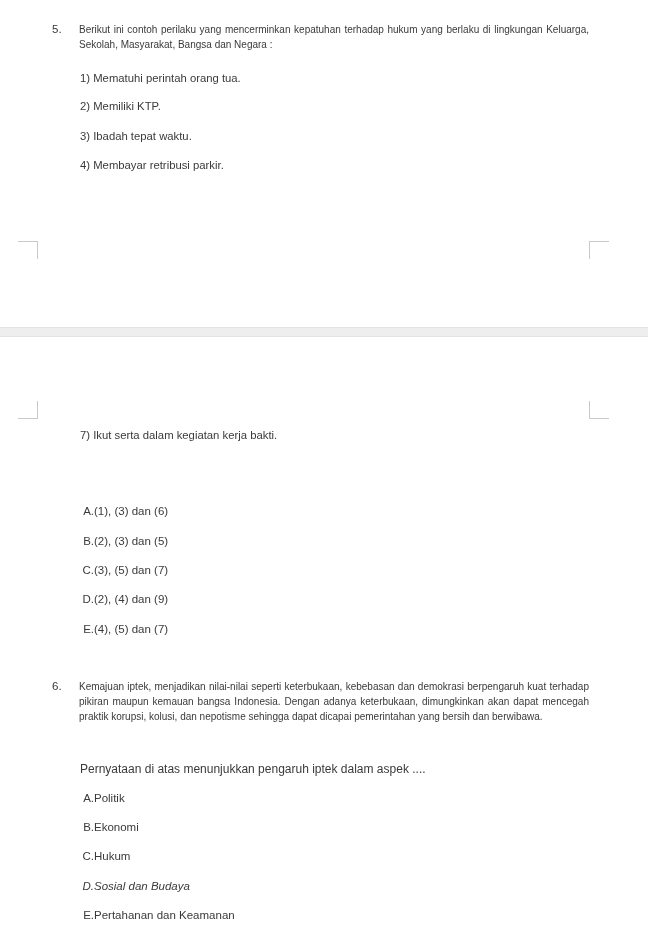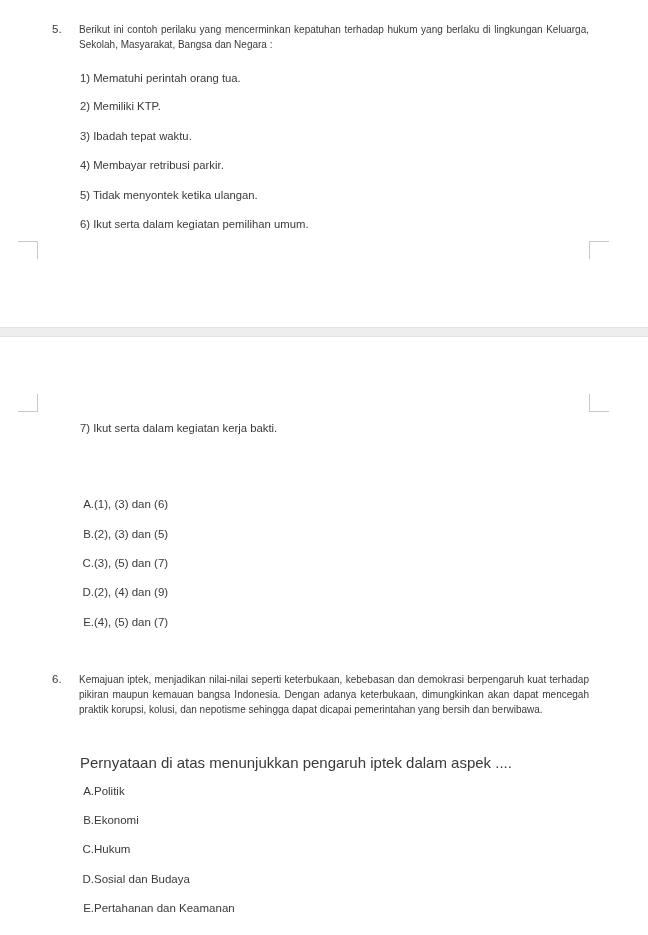--- a/index.html
+++ b/index.html
@@ -35,21 +35,21 @@
     position: absolute;
     left: 0;
     top: 327px;
     width: 648px;
     height: 10px;
     background: #eeeeee;
     border-top: 1px solid #e3e3e3;
     border-bottom: 1px solid #e3e3e3;
     box-sizing: border-box;
   }
-  .page-two { top: 339px; height: 548px; }
+  .page-two { top: 346px; height: 548px; }
 
   
   .corner {
     position: absolute;
     width: 20px;
     height: 18px;
     pointer-events: none;
   }
   .corner::before, .corner::after {
     content: "";
@@ -105,21 +105,21 @@
     font-size: 11.5px;
     line-height: 15px;
     color: #3a3a3a;
     white-space: nowrap;
     text-align: right;
   }
   .opt .opt-letter { display: inline-block; min-width: 14px; }
 
   .plain-line {
     position: absolute;
-    font-size: 15px;
+    font-size: 12px;
     line-height: 15px;
     color: #3a3a3a;
     white-space: nowrap;
     text-align: right;
   }
 </style>
 </head>
 <body>
 
 <div class="doc-viewport">
@@ -130,22 +130,20 @@
       <div class="q-row">
         <div class="q-num">5.</div>
         <div class="q-body">Berikut ini contoh perilaku yang mencerminkan kepatuhan terhadap hukum yang berlaku di lingkungan Keluarga, Sekolah, Masyarakat, Bangsa dan Negara :</div>
       </div>
     </div>
 
     <div class="sub-item" style="left:80px; top:71px;">1) Mematuhi perintah orang tua.</div>
     <div class="sub-item" style="left:80px; top:99px;">2) Memiliki KTP.</div>
     <div class="sub-item" style="left:80px; top:129px;">3) Ibadah tepat waktu.</div>
     <div class="sub-item" style="left:80px; top:158px;">4) Membayar retribusi parkir.</div>
-    <div class="sub-item" style="left:80px; top:188px;">5) Tidak menyontek ketika ulangan.</div>
-    <div class="sub-item" style="left:80px; top:217px;">6) Ikut serta dalam kegiatan pemilihan umum.</div>
 
     <div class="corner tl-style" style="left:18px; top:241px;"></div>
     <div class="corner tr-style" style="left:589px; top:241px;"></div>
   </div>
 
   <div class="page-gap"></div>
 
   <div class="page page-two">
 
     <div class="corner bl-style" style="left:18px; top:55px;"></div>
@@ -181,21 +179,21 @@
 
     <div class="opt" style="left:80px; top:445px;">
       <span class="opt-letter">A.</span><span>Politik</span>
     </div>
     <div class="opt" style="left:80px; top:474px;">
       <span class="opt-letter">B.</span><span>Ekonomi</span>
     </div>
     <div class="opt" style="left:80px; top:503px;">
       <span class="opt-letter">C.</span><span>Hukum</span>
     </div>
-    <div class="opt" style="left:80px; top:533px;">
+    <div class="opt" style="left:80px; top:533px;font-style:italic;">
       <span class="opt-letter">D.</span><span>Sosial dan Budaya</span>
     </div>
     <div class="opt" style="left:80px; top:562px;">
       <span class="opt-letter">E.</span><span>Pertahanan dan Keamanan</span>
     </div>
 
   </div>
 </div>
 
 </body></html>

